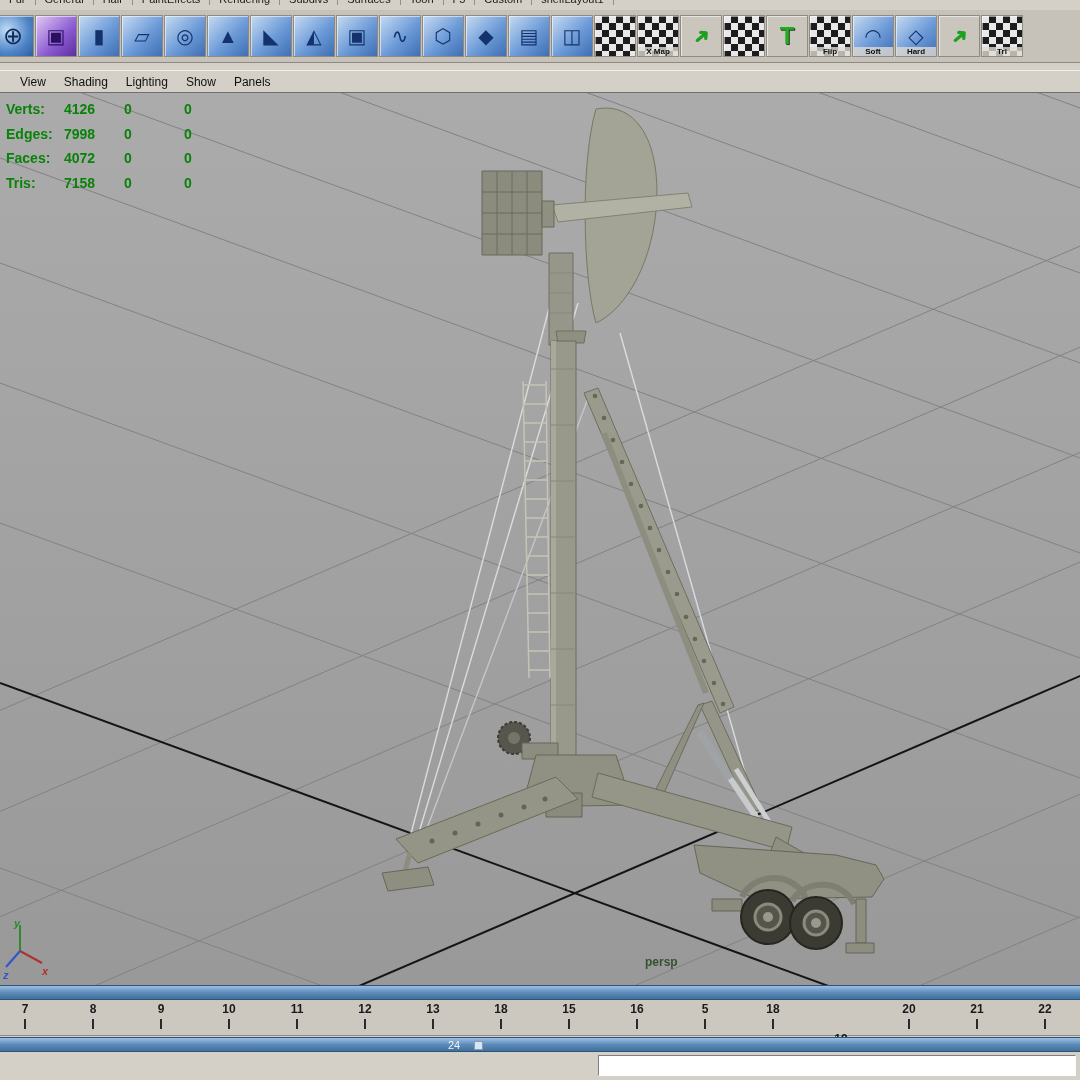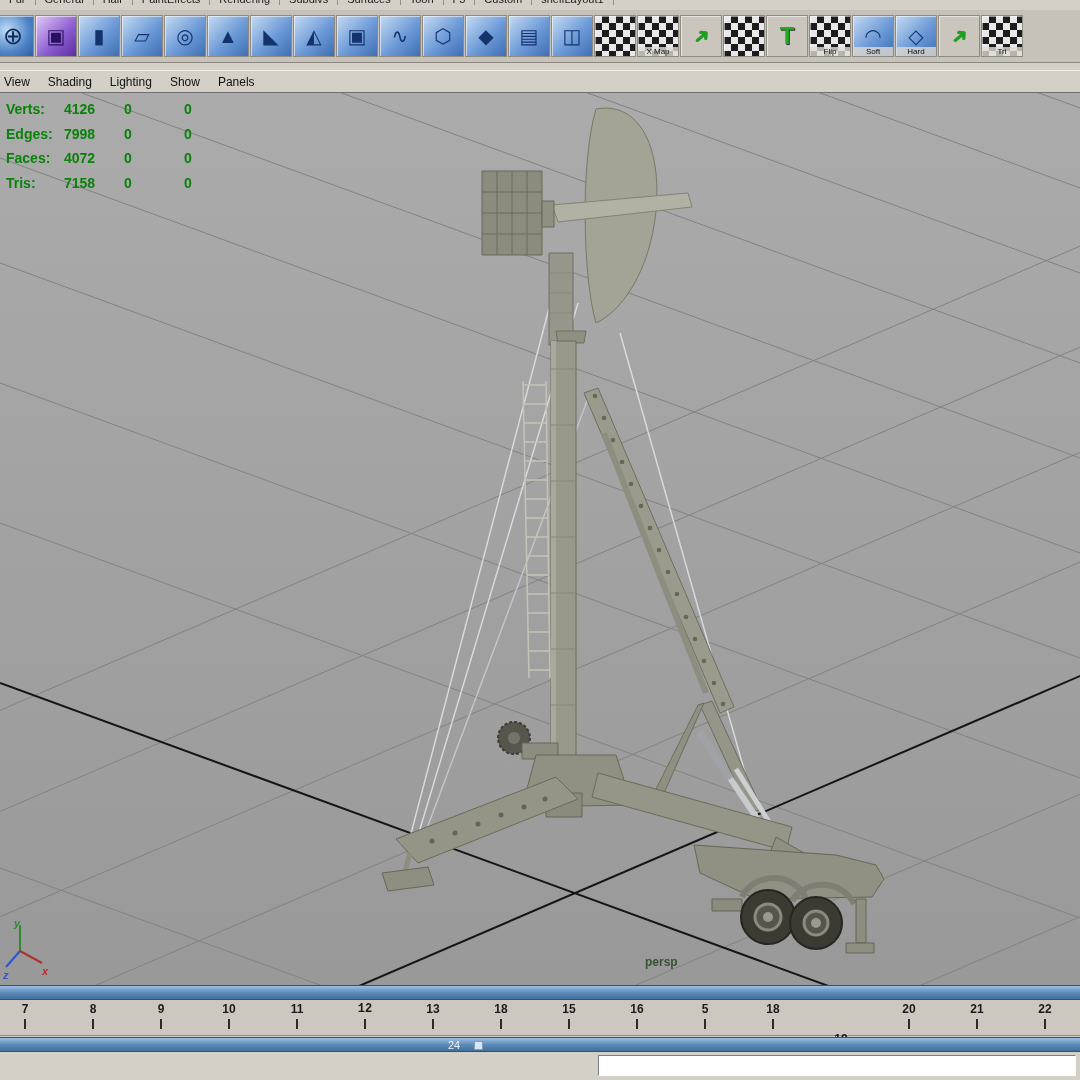--- a/index.html
+++ b/index.html
@@ -17,26 +17,26 @@
   .shelf-icon{width:42px;height:42px;margin-right:1px;position:relative;flex:0 0 auto;border:1px solid #8f8b83;background:#cac6be;box-shadow:inset 1px 1px 0 rgba(255,255,255,.55);display:flex;align-items:center;justify-content:center;box-sizing:border-box}
   .kind-poly{background:linear-gradient(135deg,#c6dbf2 0%,#6d9bd8 55%,#3f6fb4 100%)}
   .kind-poly .glyph{color:#14326b;font-size:20px;line-height:1}
   .kind-poly-purple{background:linear-gradient(135deg,#e2caf6,#8a5ad0 60%,#5c2ea0)}
   .kind-poly-purple .glyph{color:#2a1060;font-size:20px}
   .kind-globe{background:radial-gradient(circle at 35% 35%,#c0dcf6,#4f86c8 60%,#2c5ea0)}
   .kind-globe .glyph{color:#0e2a55;font-size:24px}
   .kind-checker{background-image:linear-gradient(45deg,#1d1d1d 25%,transparent 25%,transparent 75%,#1d1d1d 75%),linear-gradient(45deg,#1d1d1d 25%,#e8e8e8 25%,#e8e8e8 75%,#1d1d1d 75%);background-size:14px 14px;background-position:0 0,7px 7px}
   .kind-arrow .glyph{color:#1f9f1f;font-size:20px;font-weight:bold;transform:rotate(-40deg);display:inline-block}
   .kind-letter .glyph{color:#1fae1f;font-size:24px;font-weight:bold;text-shadow:1px 1px 0 #333}
-  .ic-label{position:absolute;bottom:0;left:0;right:0;text-align:center;font-size:8px;font-weight:normal;color:#0d0d0d;background:rgba(222,218,210,.8);line-height:9px}
+  .ic-label{position:absolute;bottom:0;left:0;right:0;text-align:center;font-size:8px;font-weight:bold;color:#0d0d0d;background:rgba(222,218,210,.8);line-height:9px}
 
   
   #menu-row{left:0;top:70px;width:1080px;height:21px;background:#d4d0c8;border-top:1px solid #f2efe9;border-bottom:1px solid #8e8a82;display:flex;align-items:center;font-size:12px;color:#101010}
   .menu-item{padding:0 9px}
-  .menu-item:first-child{padding-left:4px}
+  .menu-item:first-child{padding-left:20px}
 
   
   #viewport{left:0;top:92px;width:1080px;height:893px;background:linear-gradient(180deg,#ababab,#999);border-top:1px solid #6f6f6f;overflow:hidden}
   #scene{position:absolute;left:0;top:0}
   #hud{position:absolute;left:6px;top:4px;font-size:14px;font-weight:bold;color:#0a820a}
   .hud-row{height:24.5px;line-height:24.5px}
   .hud-label{display:inline-block;width:58px}
   .hud-c1{display:inline-block;width:60px}
   .hud-c2{display:inline-block;width:60px}
   .hud-c3{display:inline-block;width:60px}
@@ -363,21 +363,21 @@
       <span class="frame-tick"></span>
     </div>
     <div class="frame-cell" style="left: 209px;">
       <span class="frame-num">10</span>
       <span class="frame-tick"></span>
     </div>
     <div class="frame-cell" style="left: 277px;">
       <span class="frame-num">11</span>
       <span class="frame-tick"></span>
     </div>
-    <div class="frame-cell" style="left: 345px; font-family: Liberation Mono, monospace;">
+    <div class="frame-cell" style="left: 345px;">
       <span class="frame-num">12</span>
       <span class="frame-tick"></span>
     </div>
     <div class="frame-cell" style="left: 413px;">
       <span class="frame-num">13</span>
       <span class="frame-tick"></span>
     </div>
     <div class="frame-cell" style="left: 481px;">
       <span class="frame-num">18</span>
       <span class="frame-tick"></span>

